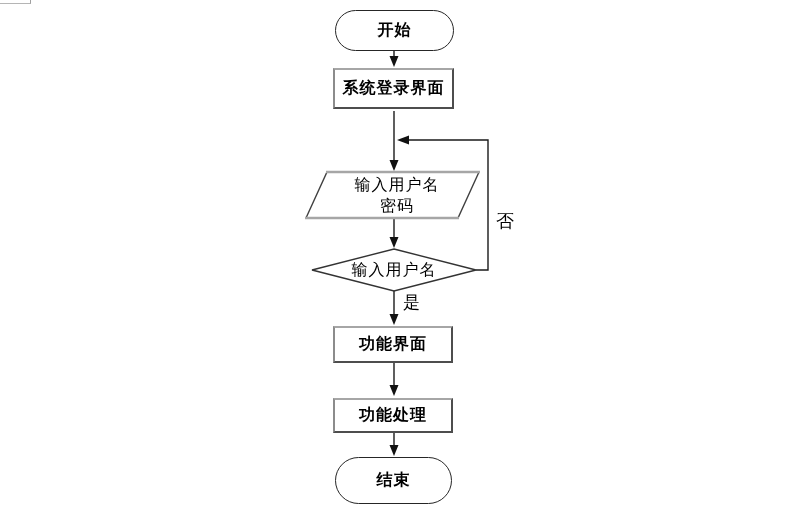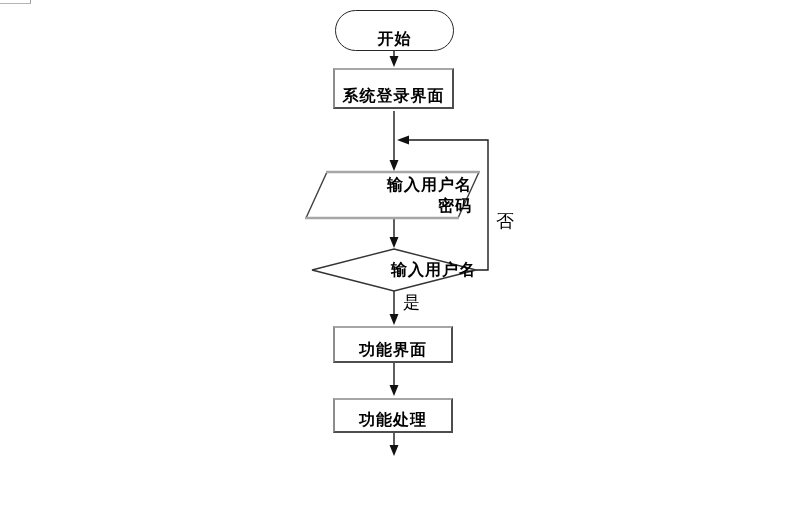--- a/index.html
+++ b/index.html
@@ -14,45 +14,45 @@
     color: #000000;
   }
   .layer-svg {
     position: absolute;
     left: 0; top: 0;
     width: 795px; height: 510px;
   }
   .node {
     position: absolute;
     display: flex;
-    align-items: flex-end;
+    align-items: center;
     justify-content: center;
     background: #ffffff;
     font-size: 16px;
     font-weight: bold;
     letter-spacing: 1px;
     white-space: nowrap;
   }
   .terminator {
     border: 1.5px solid #262626;
     border-radius: 22px;
   }
   .process {
     border: 2px solid;
     border-color: #a6a6a6 #4d4d4d #4d4d4d #8c8c8c;
   }
   .overlay-label {
     position: absolute;
     display: flex;
     flex-direction: column;
-    align-items: flex-end;
+    align-items: center;
     justify-content: center;
     background: transparent;
     font-size: 16px;
-    font-weight: bold;
+    font-weight: normal;
     letter-spacing: 1px;
     white-space: nowrap;
   }
   .overlay-label .line { line-height: 21px; }
   .edge-label {
     position: absolute;
     font-weight: normal;
     white-space: nowrap;
   }
   .edge-label.yes { left: 403px; top: 291px; font-size: 17px; }
@@ -125,14 +125,17 @@
   <div class="edge-label no">否</div>
 
   <div class="node process" id="n-funcpr">
     <span>功能处理</span>
   </div>
 
   <div class="node process" id="n-funcui">
     <span>功能界面</span>
   </div>
 
+  <div class="node terminator" id="n-end">
+    <span>结束</span>
+  </div>
 
 </div>
 
 </body></html>

